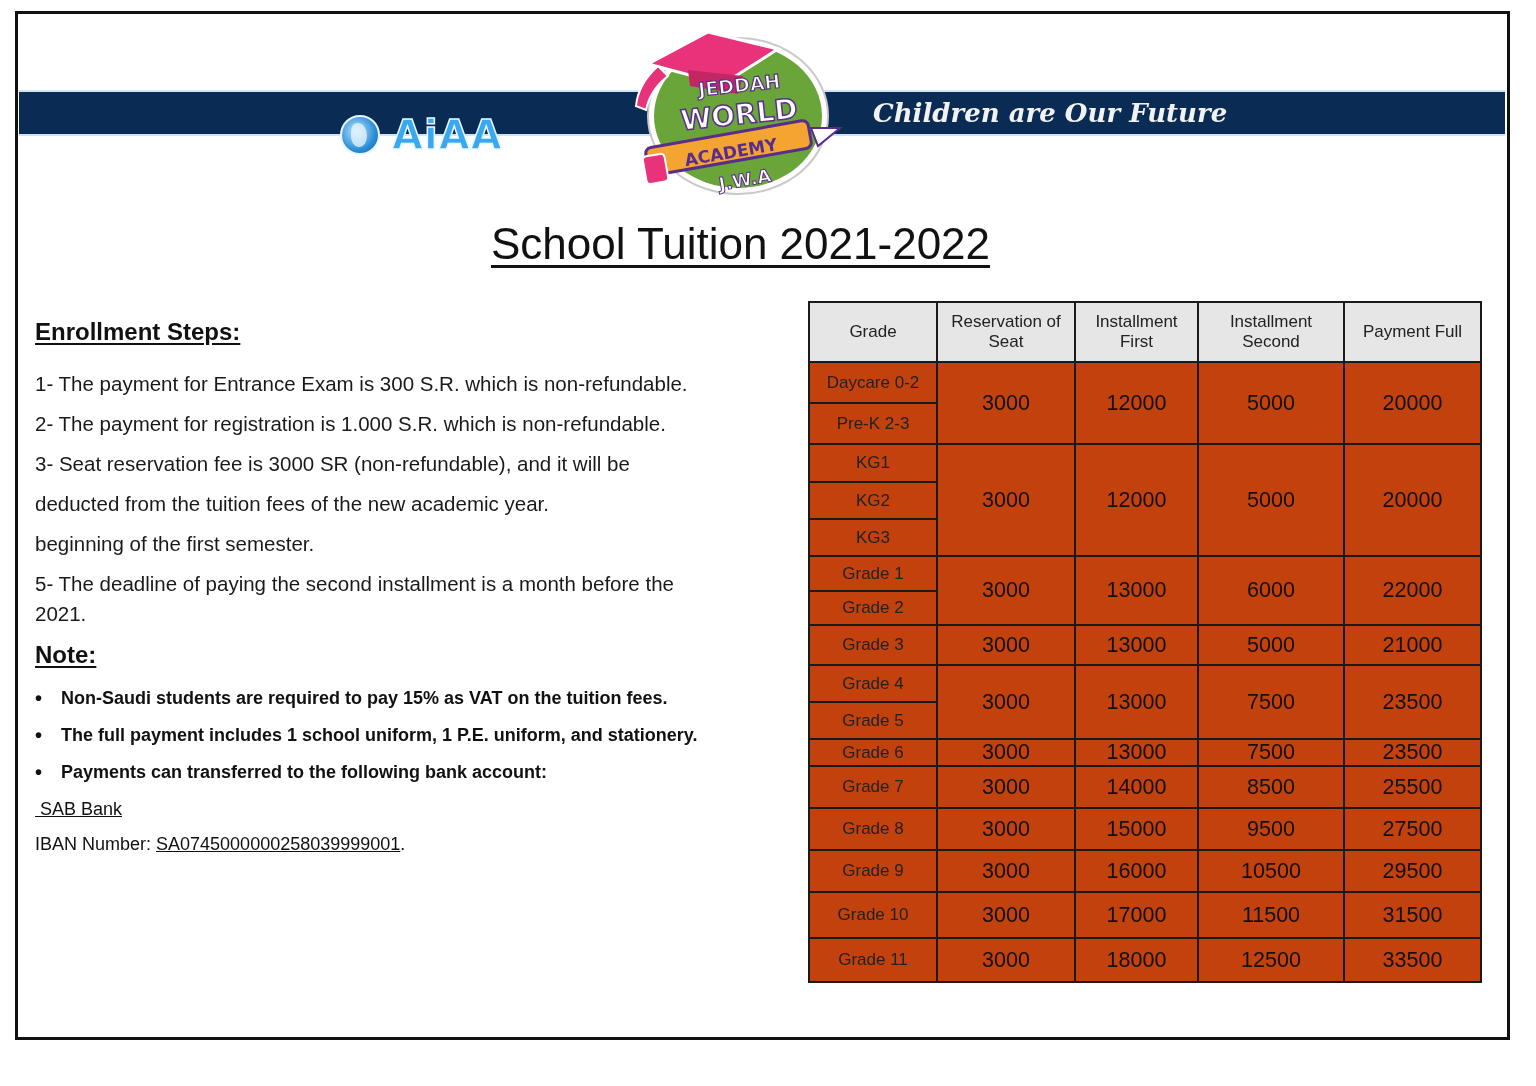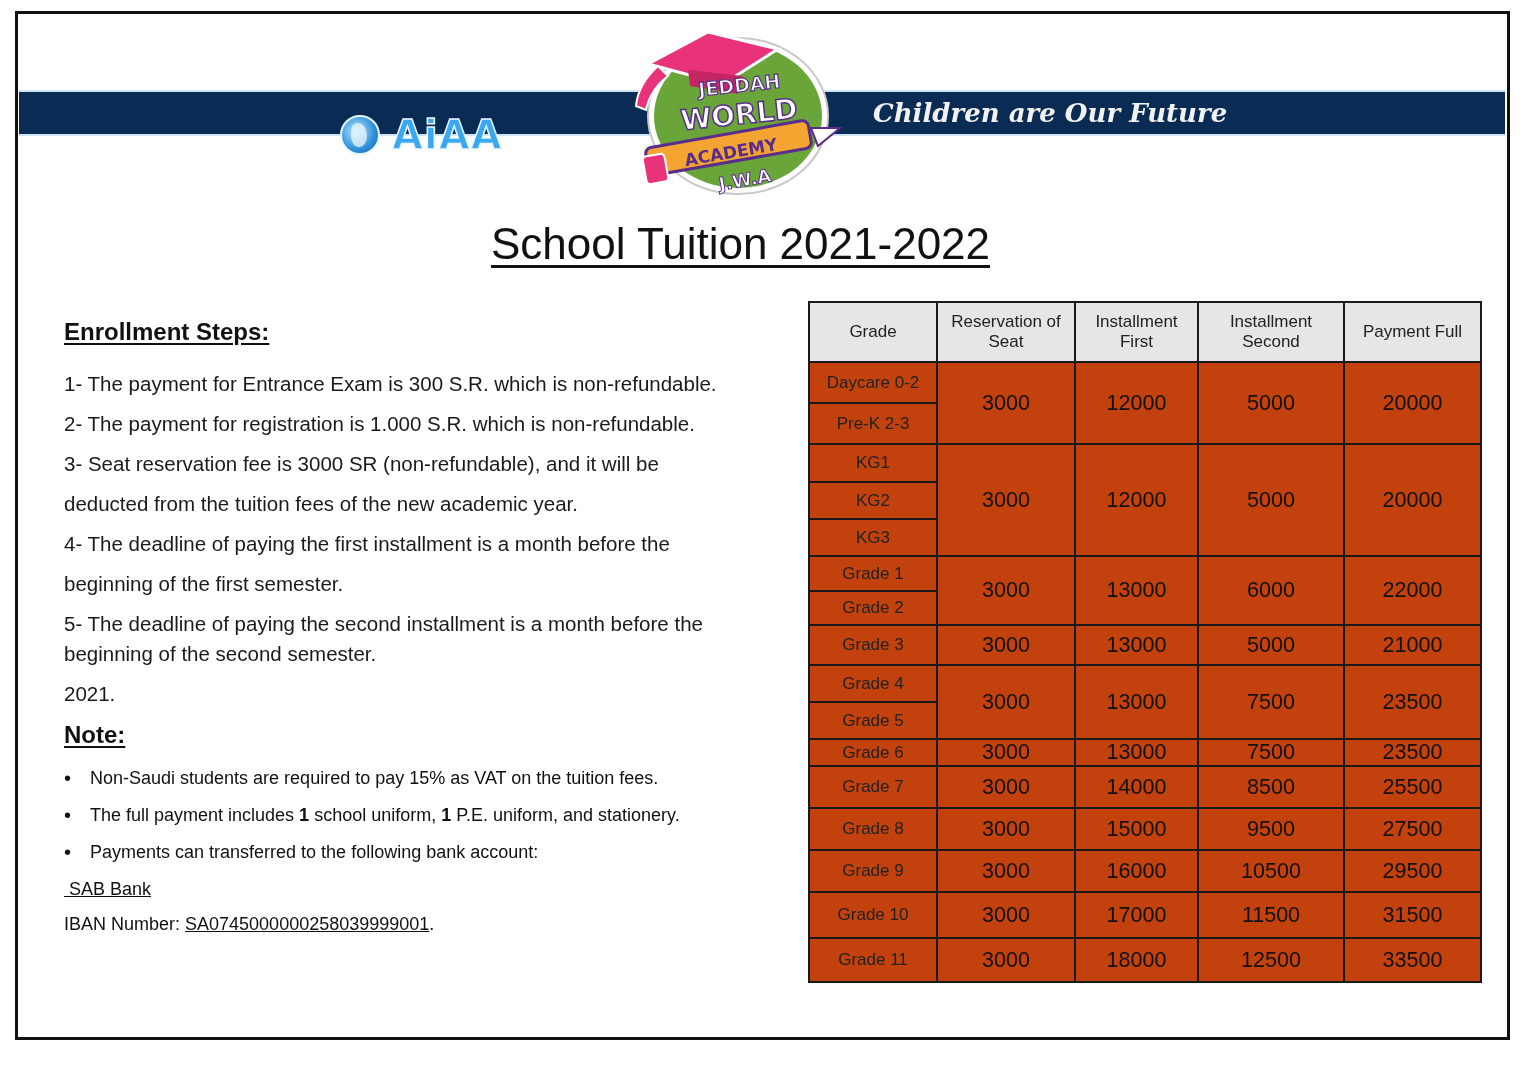--- a/index.html
+++ b/index.html
@@ -6,25 +6,25 @@
   body { width:1536px; height:1086px; position:relative; overflow:hidden; font-family:"Liberation Sans", sans-serif; color:#111; }
   .page-frame { position:absolute; left:15px; top:11px; width:1489px; height:1023px; border:3px solid #111; background:#fff; }
   .banner { position:absolute; left:19px; top:90px; width:1486px; height:46px; background:#0a2c54; border-top:2px solid #cfe3f3; border-bottom:2px solid #cfe3f3; box-sizing:border-box; }
   .aiaa-logo { position:absolute; left:340px; top:92px; height:42px; display:flex; align-items:center; gap:12px;margin-top:22px; }
   .globe { width:40px; height:40px; border-radius:50%; background:radial-gradient(circle at 40% 40%, #bfe6ff, #2d8fd8 60%, #0b5fa8); border:2px solid #e6f6ff; box-sizing:border-box; position:relative; }
   .globe::after { content:""; position:absolute; left:9px; top:6px; width:16px; height:24px; border-radius:40% 60% 50% 50%; background:#e9f7ff; opacity:.75; }
   .aiaa-text { font-family:"DejaVu Sans", sans-serif; font-weight:bold; font-size:40px; letter-spacing:1px; color:#3aa8ee; -webkit-text-stroke:1.5px #eaf7ff; line-height:40px; }
   .tagline { position:absolute; left:873px; top:96px; font-family:"DejaVu Serif", serif; font-style:italic; font-weight:bold; font-size:26px; color:#f2f2f2; line-height:34px; }
   .jwa-logo { position:absolute; left:628px; top:24px; width:215px; height:175px; }
   .title { position:absolute; left:491px; top:203px; font-family:"Liberation Sans", sans-serif; font-size:44px; text-decoration:underline; text-decoration-thickness:3px; text-underline-offset:6px; color:#111; white-space:nowrap;margin-top:16px; }
-  .left-col { position:absolute; left:35px; top:315px; width:750px; font-family:"Liberation Sans", sans-serif;margin-left:29px; }
+  .left-col { position:absolute; left:35px; top:315px; width:750px; font-family:"Liberation Sans", sans-serif; }
   .section-heading { font-size:24px; font-weight:bold; text-decoration:underline; text-underline-offset:3px; margin:0; }
   .steps p { margin:0; font-size:20.5px; color:#1a1a1a; }
   .note-list { list-style:none; margin:0; padding:0; }
-  .note-list li { position:relative; padding-left:26px; font-size:18px; height:37px; line-height:26px; }
+  .note-list li { position:relative; padding-left:26px; font-size:18px; height:37px; line-height:26px;font-weight:bold; }
   .note-list li::before { content:"\2022"; position:absolute; left:0; top:0; font-size:20px; }
   .bank-line { font-size:18px; height:35px; line-height:26px; }
   .u { text-decoration:underline; }
   table.tuition { position:absolute; left:808px; top:301px; border-collapse:collapse; font-family:"Liberation Sans", sans-serif; table-layout:fixed; }
   table.tuition td, table.tuition th { border:2px solid #1a1a1a; text-align:center; padding:0; font-weight:normal; }
   table.tuition th { background:#e6e6e6; font-size:17px; line-height:20px; color:#222; }
   table.tuition td.g { background:#c2410c; font-size:17px; color:#222; }
   table.tuition td.v { font-size:21.5px; color:#111; background:#c2410c; }
 </style>
 </head>
@@ -60,24 +60,22 @@
 
 <div class="title">School Tuition 2021-2022</div>
 
 <div class="left-col">
   <h2 class="section-heading" style="height:52px; line-height:34px;">Enrollment Steps:</h2>
   <div class="steps">
     <p style="height:40px; line-height:34px;">1- The payment for Entrance Exam is 300 S.R. which is non-refundable.</p>
     <p style="height:40px; line-height:34px;">2- The payment for registration is 1.000 S.R. which is non-refundable.</p>
     <p style="height:40px; line-height:34px;">3- Seat reservation fee is 3000 SR (non-refundable), and it will be</p>
     <p style="height:40px; line-height:34px;">deducted from the tuition fees of the new academic year.</p>
-    <p style="height:40px; line-height:34px;">4- The deadline of paying the first installment is a month before the</p>
     <p style="height:40px; line-height:34px;">beginning of the first semester.</p>
     <p style="height:32px; line-height:34px;">5- The deadline of paying the second installment is a month before the</p>
-    <p style="height:40px; line-height:30px;">beginning of the second semester.</p>
     <p style="height:42px; line-height:30px;">2021.</p>
   </div>
   <h2 class="section-heading" style="height:44px; line-height:28px;">Note:</h2>
   <ul class="note-list">
     <li><span>Non-Saudi students are required to pay 15% as VAT on the tuition fees.</span></li>
     <li><span>The full payment  includes </span><b>1</b><span> school uniform, </span><b>1</b><span> P.E. uniform, and stationery.</span></li>
     <li><span>Payments can transferred to the following bank account:</span></li>
   </ul>
   <div class="bank-line"><span class="u" style="white-space:pre;"> SAB Bank</span></div>
   <div class="bank-line"><span style="white-space:pre;">IBAN Number: </span><span class="u">SA0745000000258039999001</span><span>.</span></div>

